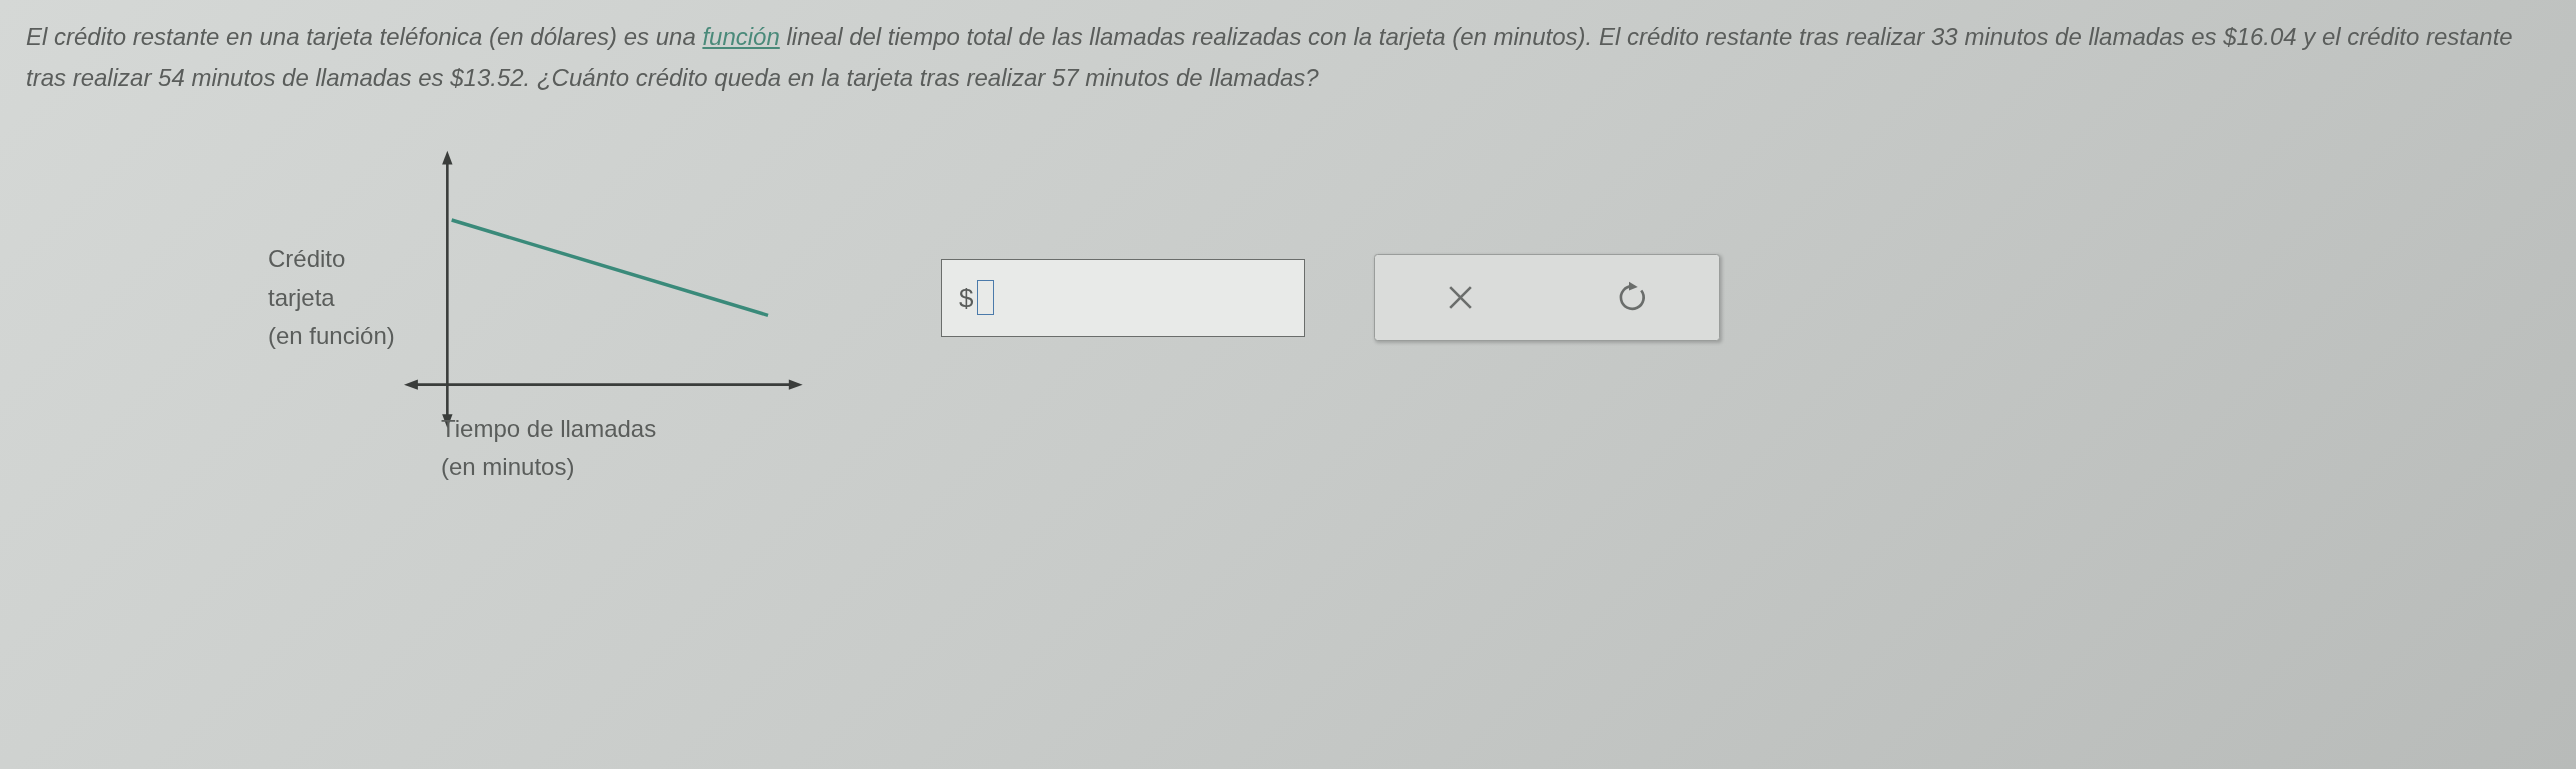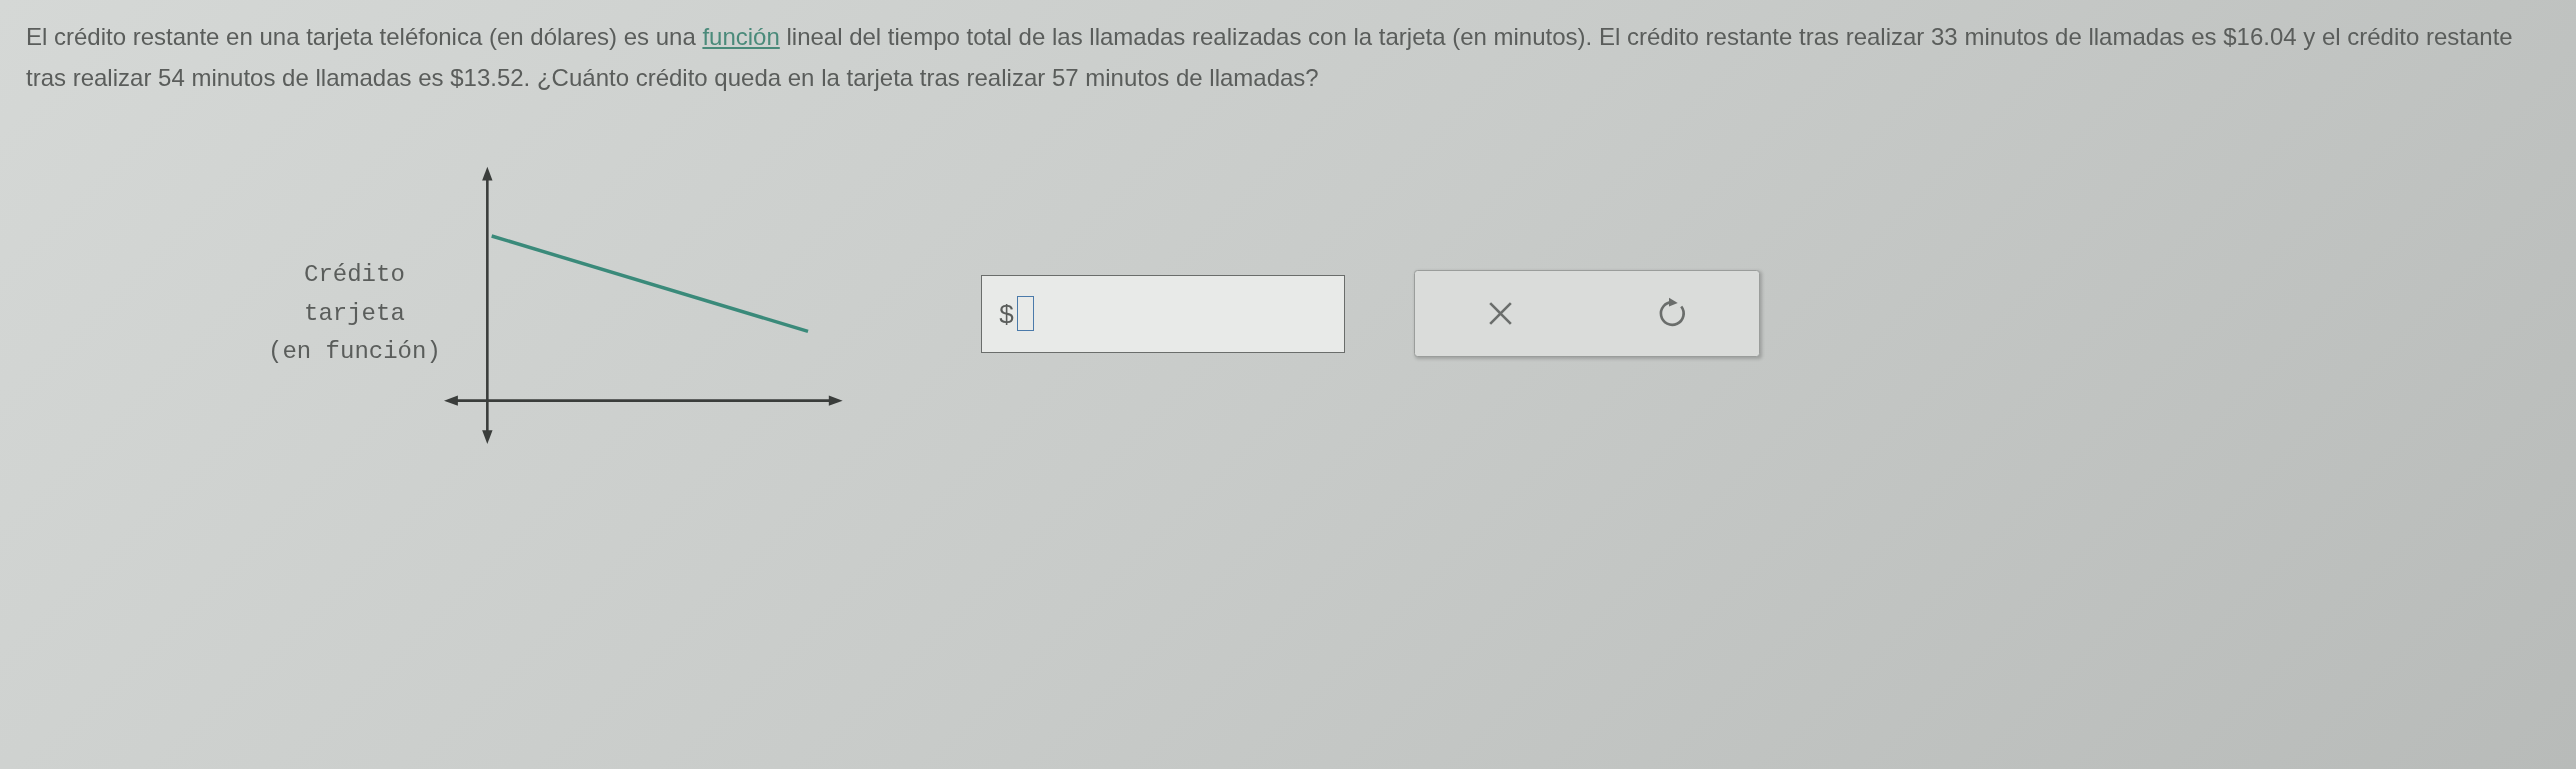--- a/index.html
+++ b/index.html
@@ -11,44 +11,44 @@
       font-family: Arial, Helvetica, sans-serif;
       background: linear-gradient(135deg, #d5d8d6 0%, #c8cbc9 50%, #b8bbb9 100%);
       width: 2576px;
       height: 770px;
       padding: 17.3px 26px;
       color: #5a5d5b;
       font-size: 24px;
       line-height: 1.7;
     }
     .problem-text {
-      margin-bottom: 59px;
+      margin-bottom: 43px;
+      font-style: italic;
     }
     .link {
       color: #4a8a7a;
       text-decoration: underline;
       cursor: pointer;
     }
     .content-row {
       display: flex;
       align-items: center;
       gap: 69px;
       margin-top: 35px;
       margin-left: 242px;
     }
     .chart-container {
       display: flex;
       align-items: center;
       position: relative;
     }
     .y-label {
-      text-align: center;
-      margin-right: 3px;
+      text-align: left;
+      margin-right: 9px;
       line-height: 1.6;
-      font-family: Liberation Mono, monospace;
     }
     .chart-svg {
       display: block;
     }
     .x-label-container {
       position: absolute;
       left: 173px;
       top: 268px;
       text-align: left;
       line-height: 1.6;
@@ -113,20 +113,24 @@
       <line x1="50" y1="20" x2="50" y2="320" stroke="#3a3d3b" stroke-width="3"></line>
       <polygon points="50,10 44,26 56,26" fill="#3a3d3b"></polygon>
       <polygon points="50,330 44,314 56,314" fill="#3a3d3b"></polygon>
 
       <line x1="10" y1="280" x2="450" y2="280" stroke="#3a3d3b" stroke-width="3"></line>
       <polygon points="460,280 444,274 444,286" fill="#3a3d3b"></polygon>
       <polygon points="0,280 16,274 16,286" fill="#3a3d3b"></polygon>
 
       <line x1="55" y1="90" x2="420" y2="200" stroke="#3a8a7a" stroke-width="4"></line>
     </svg>
+    <div class="x-label-container">
+      <div>Tiempo de llamadas</div>
+      <div>(en minutos)</div>
+    </div>
   </div>
 
   <div class="answer-box">
     <span>$</span>
       <span class="answer-cursor"></span>
   </div>
 
   <div class="controls-box">
     <div class="control-btn">
       <svg width="31" height="31" viewBox="0 0 36 36">

